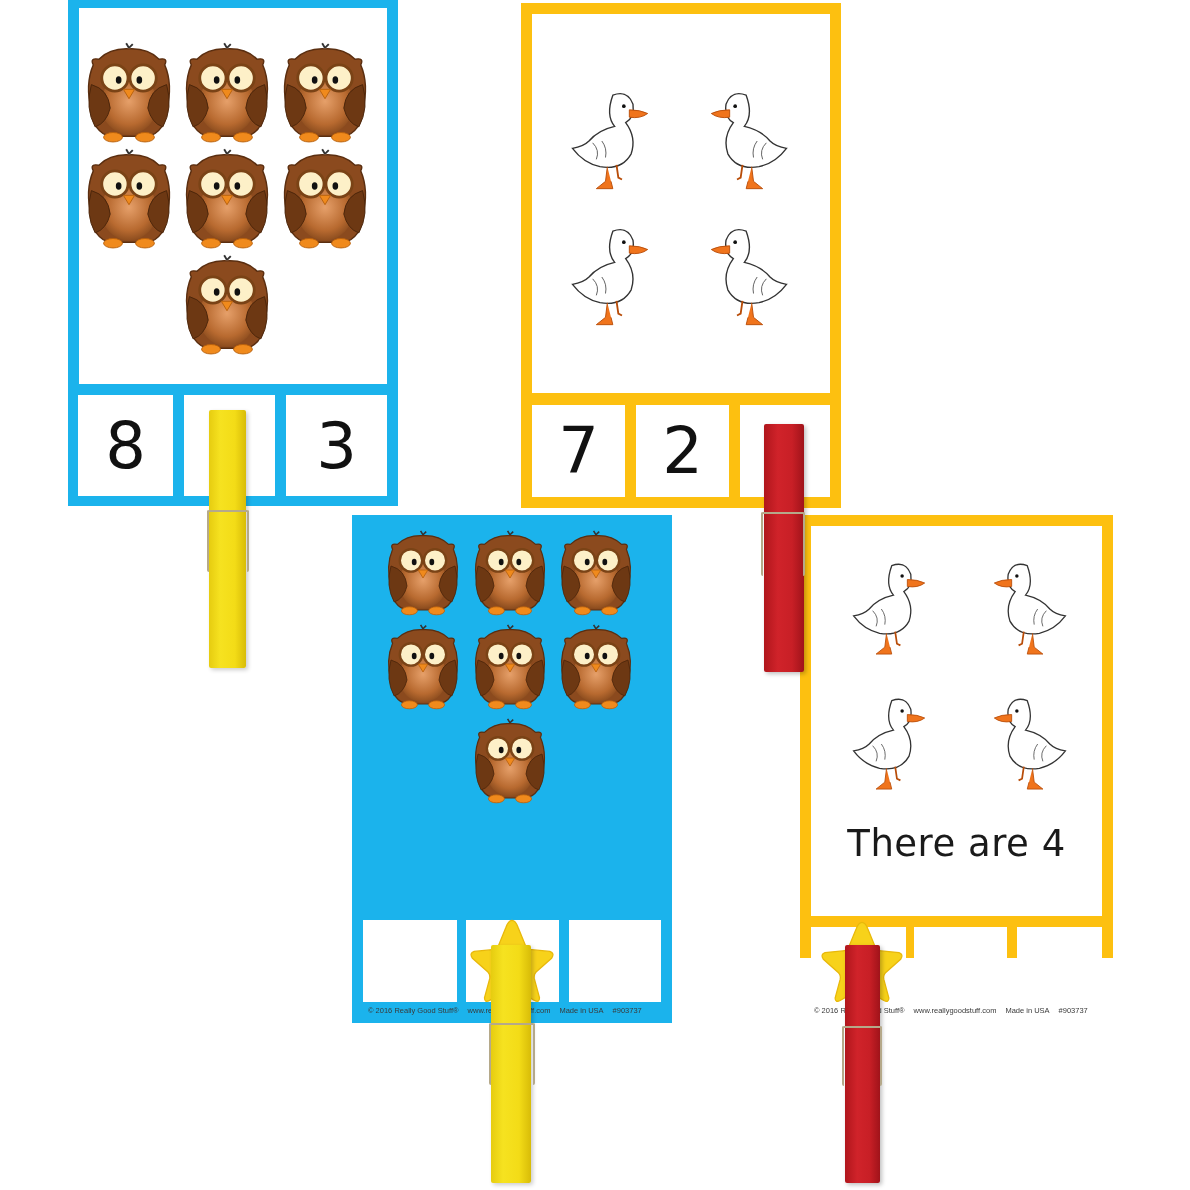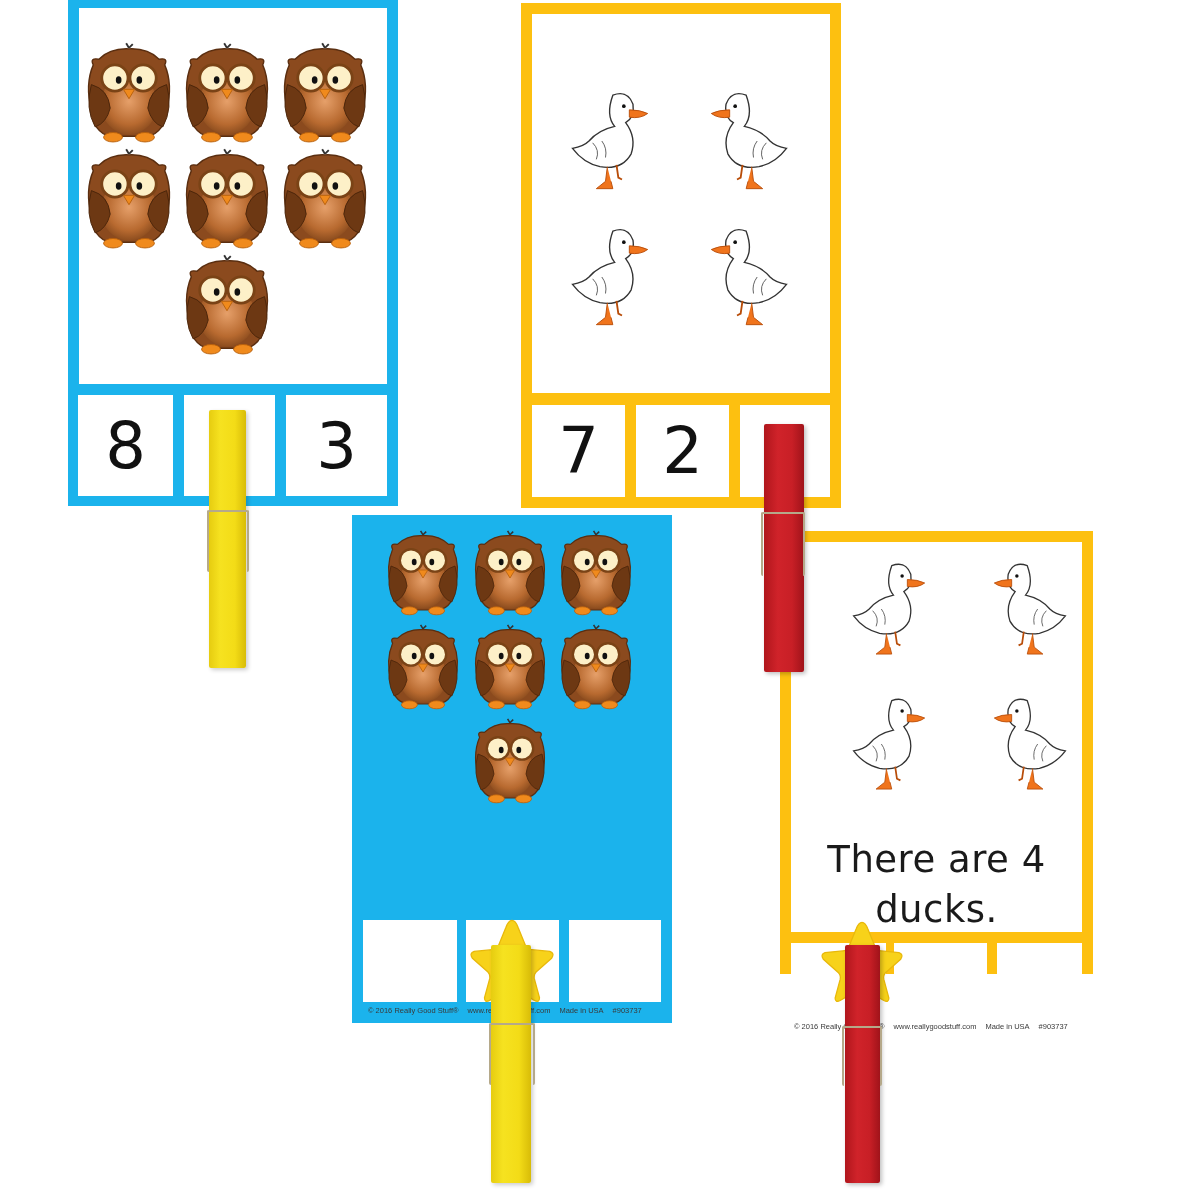--- a/index.html
+++ b/index.html
@@ -129,24 +129,23 @@
 <svg class="icon" style="left:470px;top:624px" width="80" height="88">
     <use href="#owl"></use>
   </svg>
 <svg class="icon" style="left:556px;top:624px" width="80" height="88">
     <use href="#owl"></use>
   </svg>
 <svg class="icon" style="left:470px;top:718px" width="80" height="88">
     <use href="#owl"></use>
   </svg>
 
-<div class="card yellow" style="left:780px;top:515px;width:313px;height:443px;margin-top:16px;">
+<div class="card yellow" style="left:800px;top:515px;width:313px;height:443px;">
   <div class="pic" style="left:11px;top:11px;width:291px;height:390px;">
     <div class="sentence" style="top:294px;">There are 4</div>
-    <div class="sentence" style="top:344px;">ducks.</div>
   </div>
   <div class="cell" style="left:11px;top:412px;width:95px;height:82px;"></div>
   <div class="cell" style="left:114px;top:412px;width:93px;height:82px;"></div>
   <div class="cell" style="left:217px;top:412px;width:85px;height:82px;"></div>
   <div class="footer" style="left:14px;top:491px;">
     <span>© 2016 Really Good Stuff®</span><span>www.reallygoodstuff.com</span><span>Made in USA</span><span>#903737</span>
   </div>
 </div>
 <svg class="icon" style="left:846px;top:557px" width="88" height="104">
     <use href="#duck"></use>

